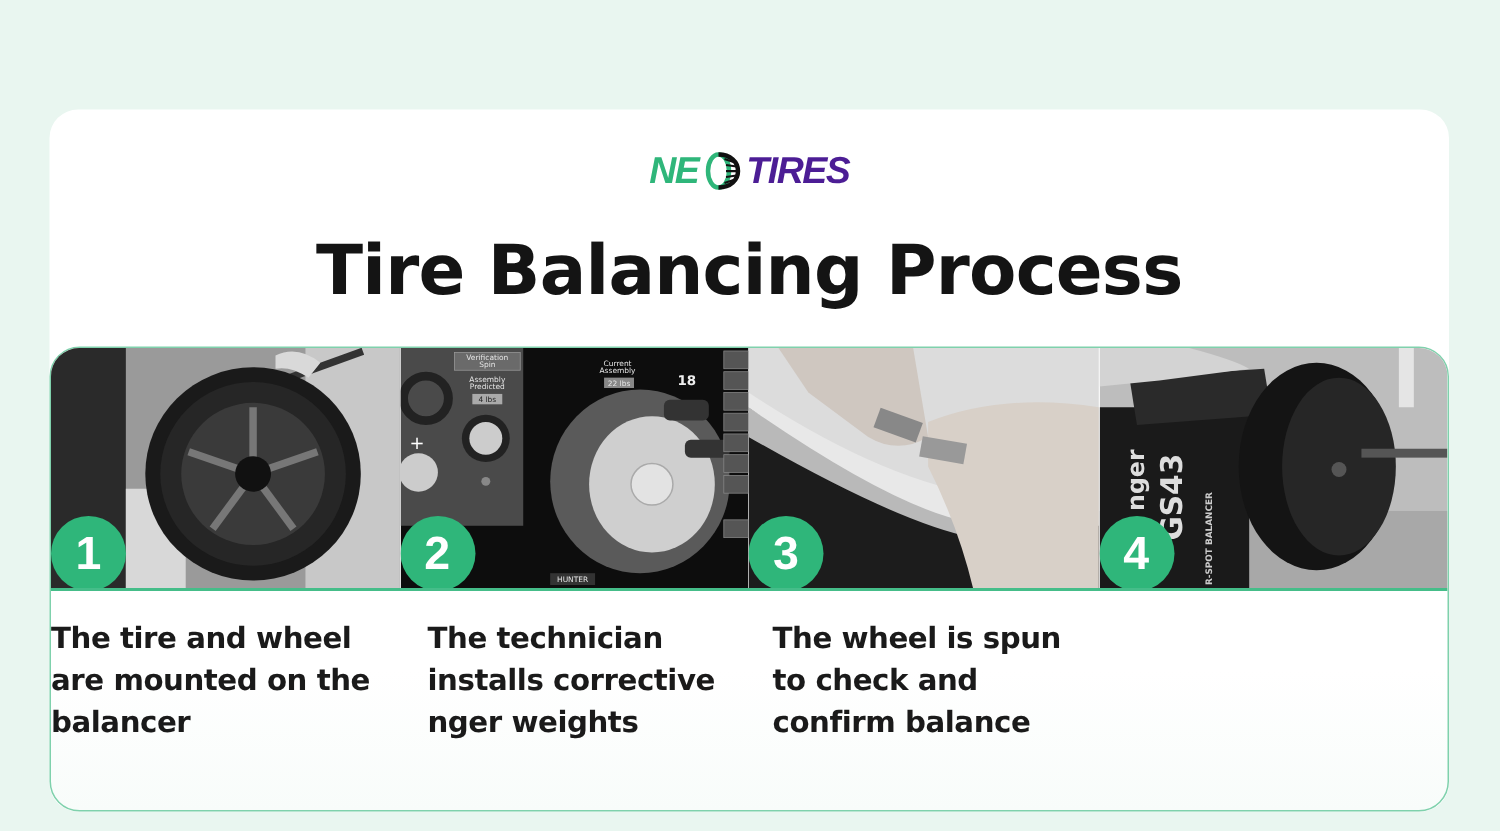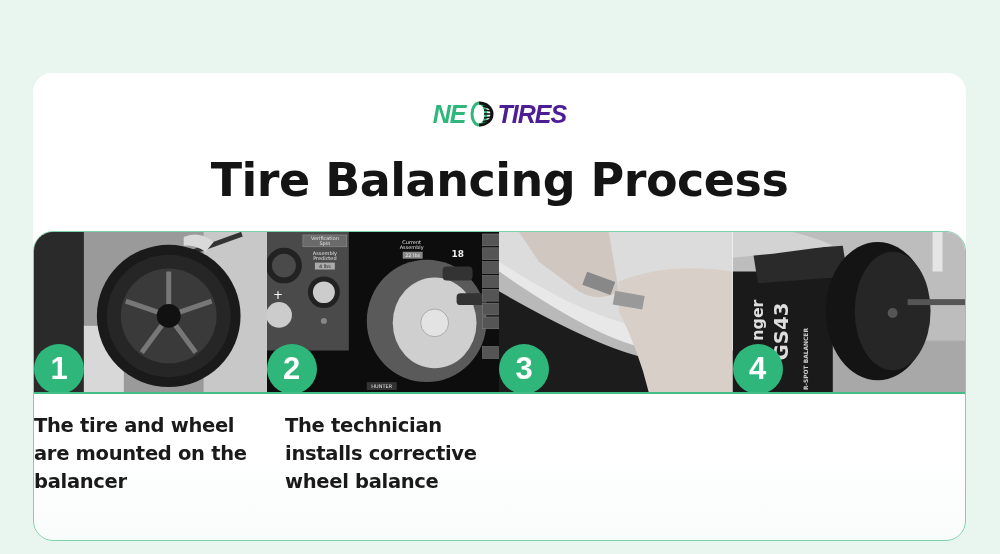--- a/index.html
+++ b/index.html
@@ -181,16 +181,17 @@
           <ellipse cx="160" cy="80" rx="38" ry="60" fill="#262626"></ellipse>
           <circle cx="160" cy="82" r="5" fill="#555"></circle>
           <rect x="175" y="68" width="58" height="6" fill="#555"></rect>
         </svg>
         <div class="badge">4</div>
       </div>
     </div>
 
     <div class="captions">
       <p class="caption c1">The tire and wheel are mounted on the balancer</p>
-      <p class="caption c3">The technician installs corrective wheel balance</p>
+      <p class="caption c3">The technician installs corrective nger weights</p>
+      <p class="caption c4">The wheel is spun to check and confirm balance</p>
     </div>
   </div>
 </div>
 
 </body></html>

